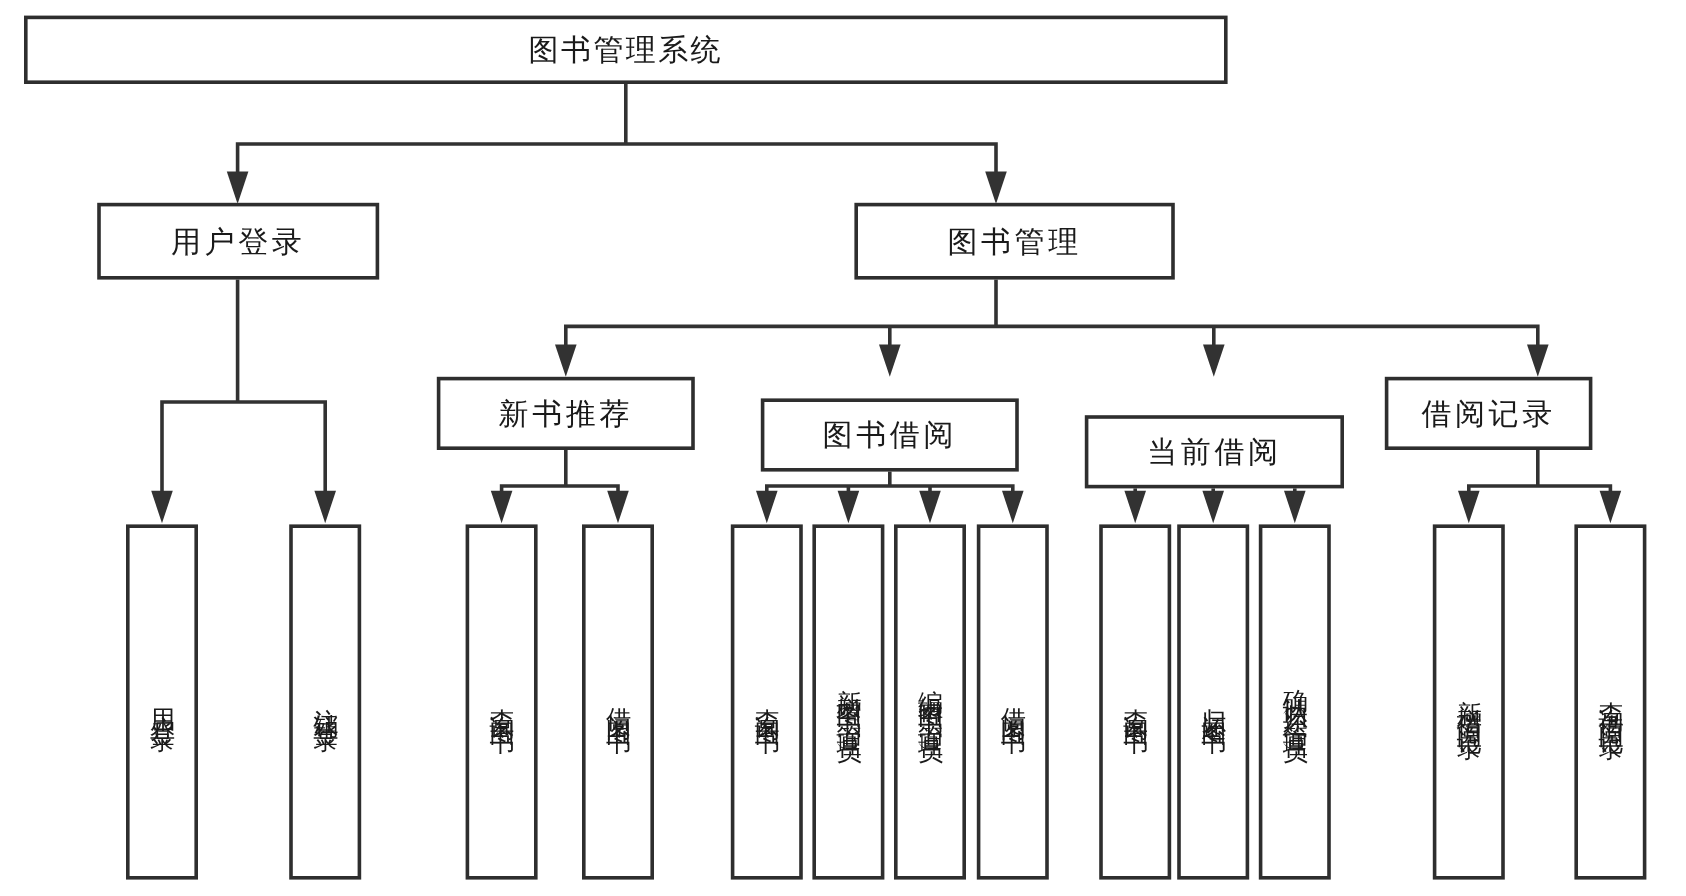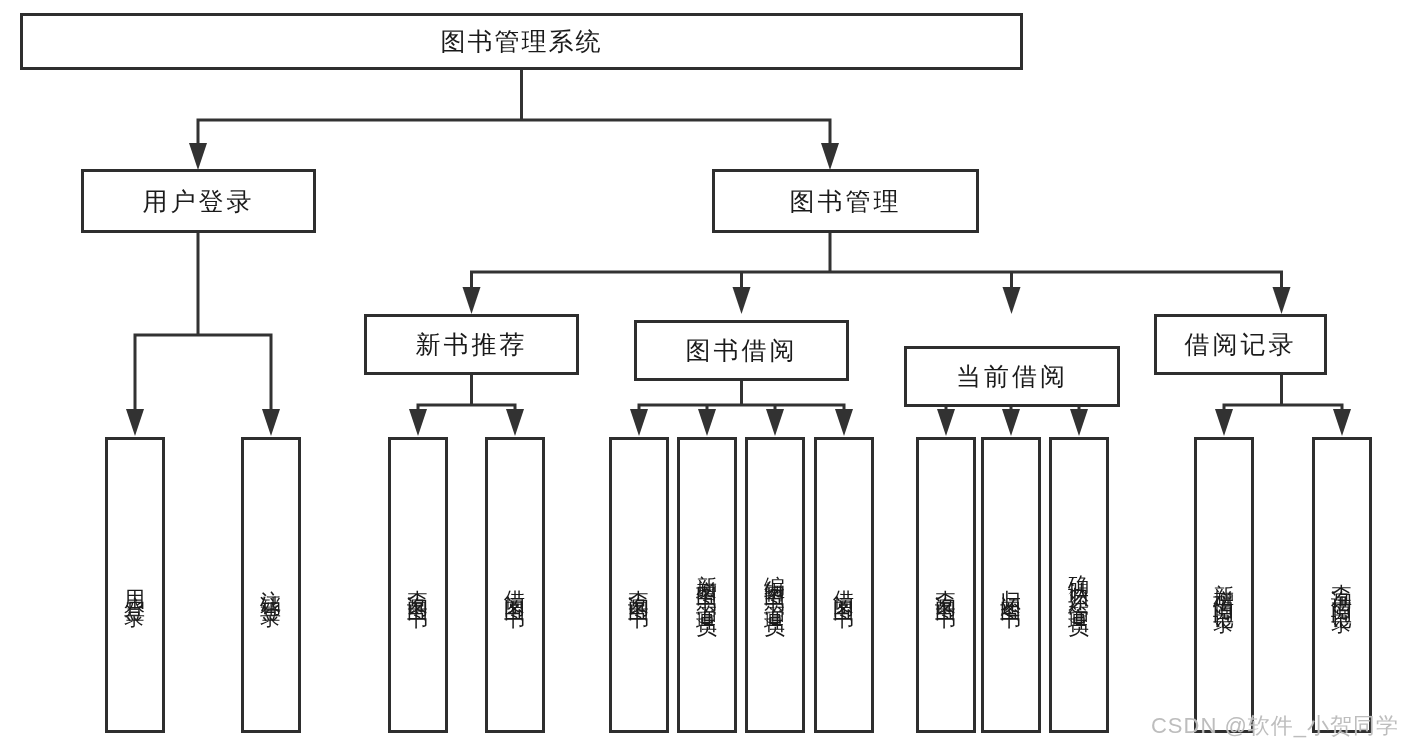--- a/index.html
+++ b/index.html
@@ -110,21 +110,21 @@
   <div class="box" style="left:81px; top:169px; width:235px; height:64px;">
     <span class="hlabel">用户登录</span>
   </div>
   <div class="box" style="left:712px; top:169px; width:267px; height:64px;">
     <span class="hlabel">图书管理</span>
   </div>
 
   <div class="box" style="left:364px; top:314px; width:215px; height:61px;">
     <span class="hlabel">新书推荐</span>
   </div>
-  <div class="box" style="left:634px; top:320px; width:215px; height:61px;">
+  <div class="box" style="left:634px; top:332px; width:215px; height:61px;">
     <span class="hlabel">图书借阅</span>
   </div>
   <div class="box" style="left:904px; top:314px; width:216px; height:61px;margin-top:32px;">
     <span class="hlabel">当前借阅</span>
   </div>
   <div class="box" style="left:1154px; top:314px; width:173px; height:61px;">
     <span class="hlabel">借阅记录</span>
   </div>
 
   <div class="box" style="left:105px; top:437px; width:60px; height:296px;">
@@ -164,15 +164,14 @@
     <span class="vlabel">确认归还（管理员）</span>
   </div>
 
   <div class="box" style="left:1194px; top:437px; width:60px; height:296px;">
     <span class="vlabel">新增借阅记录</span>
   </div>
   <div class="box" style="left:1312px; top:437px; width:60px; height:296px;">
     <span class="vlabel">查询借阅记录</span>
   </div>
 
-  <div id="watermark">CSDN @软件_小贺同学</div>
 
 </div>
 
 </body></html>

